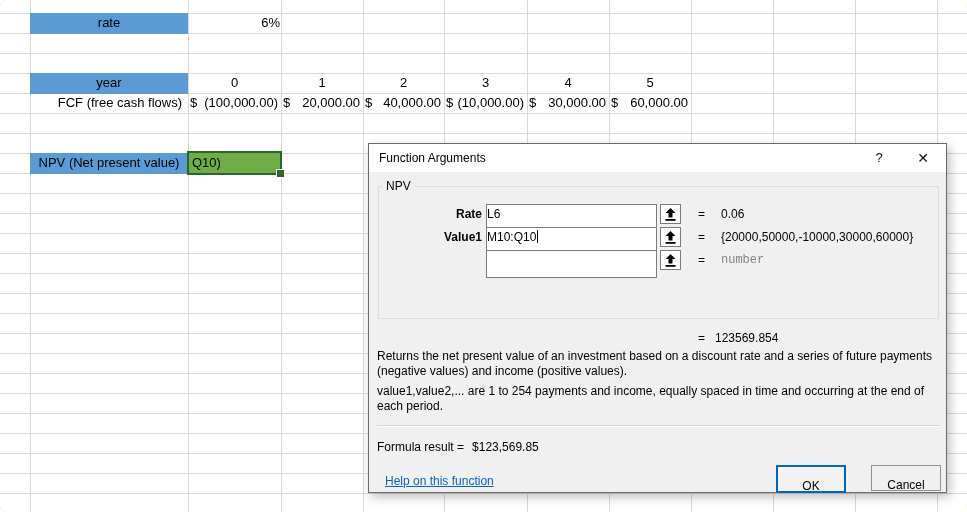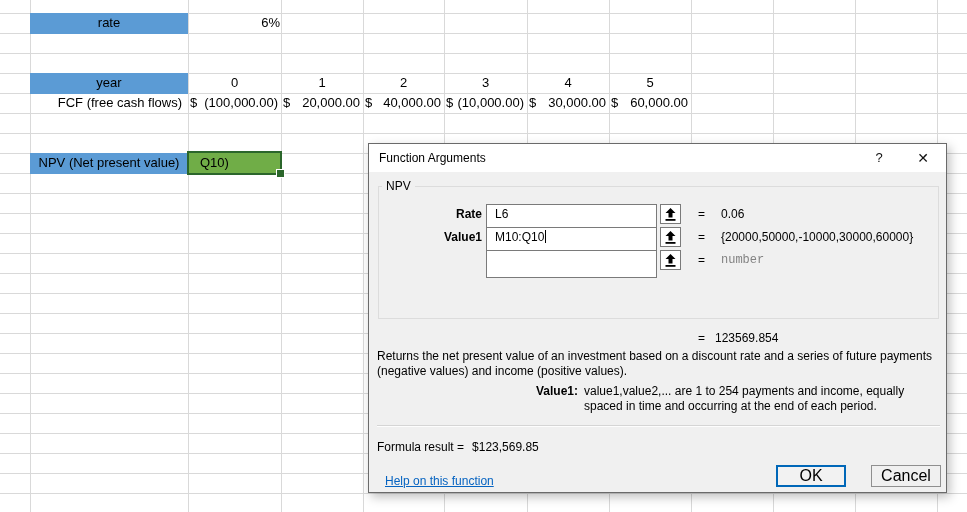--- a/index.html
+++ b/index.html
@@ -1,31 +1,31 @@
 <!DOCTYPE html>
 <html><head>
 <meta charset="utf-8">
 <style>
   html,body{margin:0;padding:0;}
   body{font-family:"Liberation Sans","DejaVu Sans",sans-serif;}
-  .screen{position:relative;width:967px;height:512px;overflow:hidden;background:#fde047;}
+  .screen{position:relative;width:967px;height:512px;overflow:hidden;background:#fde047;border-radius:7px;}
 
   
   .sheet{position:absolute;inset:0;background-color:#fff;
          background-image:linear-gradient(#d9d9d9 0 1px,rgba(0,0,0,0) 1px);
          background-size:100% 20px;background-position:0 13px;}
   .vl{position:absolute;top:0;width:1px;height:512px;background:#d9d9d9;}
   .cell{position:absolute;height:20px;line-height:20px;font-size:13px;color:#000;white-space:nowrap;}
   .hdr{background:#5b9bd5;text-align:center;height:21px;}
   .num{text-align:right;padding-right:5px;}
   .ctr{text-align:center;}
   .rgt{text-align:right;padding-right:6px;}
   .money{display:flex;justify-content:space-between;padding:0 3px 0 2px;box-sizing:border-box;}
   .editcell{position:absolute;background:#70ad47;border:2px solid #2b662b;box-sizing:border-box;
-            font-size:13px;line-height:19px;color:#000;padding-left:11px;}
+            font-size:13px;line-height:19px;color:#000;padding-left:3px;}
   .fillhandle{position:absolute;right:-5px;bottom:-5px;width:7px;height:7px;background:#2b662b;
               border:1px solid #fff;}
 
   
   .dialog{position:absolute;left:368px;top:143px;width:579px;height:350px;background:#f0f0f0;
           border:1px solid #6a6a6a;box-sizing:border-box;box-shadow:3px 4px 10px rgba(0,0,0,.25);
           font-size:12px;color:#000;}
   .titlebar{position:relative;height:28px;background:#fff;}
   .title{position:absolute;left:10px;top:0;line-height:28px;}
   .tbtn{position:absolute;top:0;width:22px;height:28px;line-height:28px;text-align:center;
@@ -33,41 +33,41 @@
         font-family:"Liberation Sans","DejaVu Sans",sans-serif;}
   .helpbtn{right:56px;}
   .closebtn{right:12px;font-size:14px;}
   .groupbox{position:absolute;left:9px;top:42px;width:561px;height:133px;border:1px solid #dcdcdc;
             box-sizing:border-box;}
   .grouplabel{position:absolute;left:13px;top:35px;background:#f0f0f0;padding:0 4px;line-height:14px;}
   .argrow{position:absolute;left:0;height:20px;width:579px;}
   .arglabel{position:absolute;left:2px;top:0;width:111px;text-align:right;line-height:20px;}
   .req{font-weight:bold;}
   .argedit{position:absolute;left:117px;top:0;width:171px;height:28px;background:#fff;
-           border:1px solid #7a7a7a;box-sizing:border-box;line-height:18px;padding-left:8px;
+           border:1px solid #7a7a7a;box-sizing:border-box;line-height:18px;padding-left:0;
            white-space:nowrap;overflow:hidden;}
   .caret{display:inline-block;width:1px;height:13px;background:#000;vertical-align:-2px;margin-left:1px;}
   .collapse{position:absolute;left:291px;top:0;width:21px;height:20px;background:#fff;
             border:1px solid #7a7a7a;box-sizing:border-box;padding:0;display:flex;
             align-items:center;justify-content:center;}
   .eq{position:absolute;left:329px;top:0;line-height:20px;}
   .argres{position:absolute;left:352px;top:0;line-height:20px;white-space:nowrap;}
   .ph{color:#838383;font-family:Liberation Mono, monospace;}
   .resultline{position:absolute;left:0;top:184px;height:16px;width:579px;}
   .desc{position:absolute;left:8px;top:205px;width:565px;line-height:15px;}
   .arghelp{position:absolute;left:8px;top:240px;width:566px;display:flex;line-height:15px;}
   .arghelp .lbl{flex:0 0 201px;text-align:right;font-weight:bold;padding-right:6px;}
   .arghelp .txt{flex:1;}
   .divider{position:absolute;left:8px;top:281px;width:563px;height:1px;background:#d5d5d5;
            border-bottom:1px solid #fdfdfd;}
   .formularesult{position:absolute;left:8px;top:296px;line-height:15px;}
   .frval{margin-left:8px;}
   .helplink{position:absolute;left:16px;top:330px;color:#0563c1;text-decoration:underline;line-height:15px;}
-  .btn{position:absolute;top:321px;width:70px;height:22px;font-size:16px;text-align:center;
-       font-family:"Liberation Sans","DejaVu Sans",sans-serif;color:#000;padding:0;}
+  .btn{position:absolute;top:321px;width:70px;height:22px;font-size:12px;text-align:center;
+       font-family:"Liberation Sans","DejaVu Sans",sans-serif;color:#000;padding:12px;}
   .okbtn{left:407px;background:#f2f2f2;border:2px solid #0067b8;box-sizing:border-box;}
   .cancelbtn{left:502px;background:#f0f0f0;border:1px solid #8f8f8f;box-sizing:border-box;}
 </style>
 </head>
 <body>
 
 <div class="screen">
 
   <div class="sheet">
     <i class="vl" style="left:30px"></i>
@@ -181,21 +181,20 @@
     </div>
 
     <div class="resultline">
       <span class="eq">=</span>
       <span class="argres" style="left:346px">123569.854</span>
     </div>
 
     <div class="desc">Returns the net present value of an investment based on a discount rate and a series of future payments (negative values) and income (positive values).</div>
 
     <div class="arghelp">
-      <span class="lbl">Value1:</span>
       <span class="txt">value1,value2,... are 1 to 254 payments and income, equally spaced in time and occurring at the end of each period.</span>
     </div>
 
     <div class="divider"></div>
 
     <div class="formularesult">
       <span>Formula result =</span><span class="frval">$123,569.85</span>
     </div>
 
     <a class="helplink" href="#">Help on this function</a>

